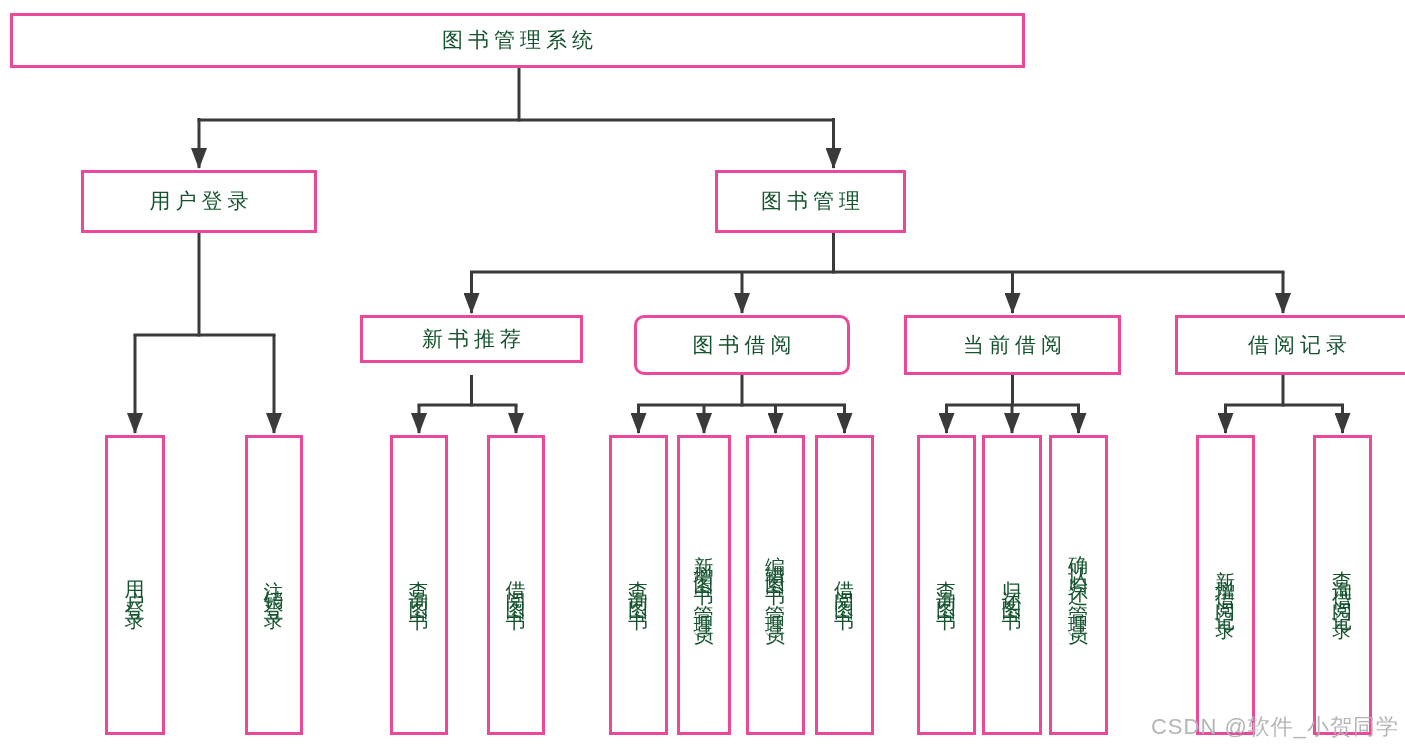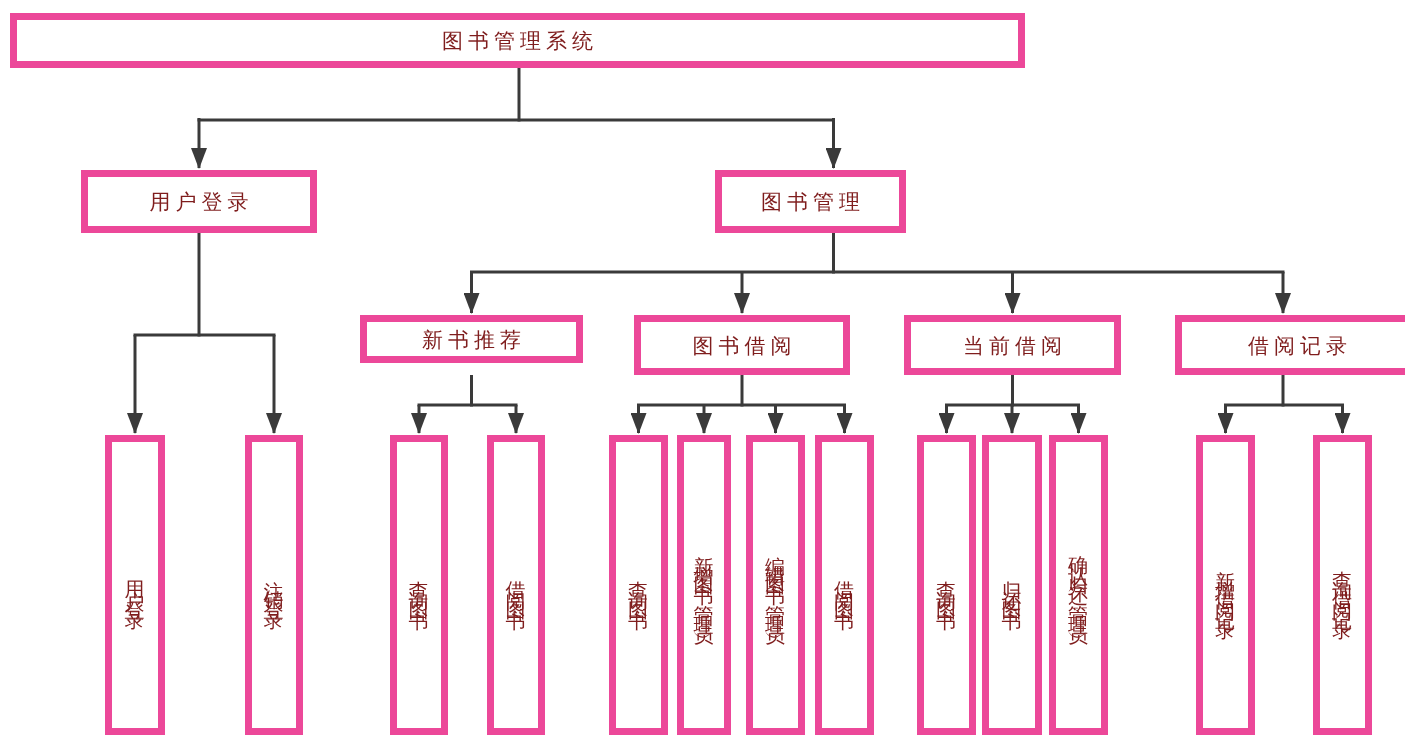--- a/index.html
+++ b/index.html
@@ -18,27 +18,28 @@
   .connector-layer {
     position: absolute;
     left: 0; top: 0;
     width: 1405px; height: 747px;
     pointer-events: none;
     z-index: 1;
   }
   .box {
     position: absolute;
     box-sizing: border-box;
-    border: 7px solid #ec4899;
+    border: 3px solid #ec4899;
     background: #ffffff;
-    color: #7f1d1d;
+    color: #14532d;
     display: flex;
     align-items: center;
     justify-content: center;
     z-index: 2;
+    font-family: Liberation Serif, serif;
   }
   .h-label {
     font-size: 21px;
     letter-spacing: 5px;
     text-indent: 5px;
     line-height: 1;
     white-space: nowrap;
   }
   .leaf {
     top: 435px;
@@ -124,21 +125,21 @@
   <div class="box" style="left:81px; top:170px; width:236px; height:63px;">
     <span class="h-label">用户登录</span>
   </div>
   <div class="box" style="left:715px; top:170px; width:191px; height:63px;">
     <span class="h-label">图书管理</span>
   </div>
 
   <div class="box" style="left:360px; top:315px; width:223px; height:48px;">
     <span class="h-label">新书推荐</span>
   </div>
-  <div class="box" style="left:634px; top:315px; width:216px; height:60px;">
+  <div class="box" style="left:634px; top:315px; width:216px; height:60px;border-radius:10px;">
     <span class="h-label">图书借阅</span>
   </div>
   <div class="box" style="left:904px; top:315px; width:217px; height:60px;text-align:right;">
     <span class="h-label">当前借阅</span>
   </div>
   <div class="box" style="left:1175px; top:315px; width:245px; height:60px;">
     <span class="h-label">借阅记录</span>
   </div>
 
   <div class="box leaf" style="left:105px; width:60px;">
@@ -178,14 +179,15 @@
     <span class="v-label">确认归还（管理员）</span>
   </div>
 
   <div class="box leaf" style="left:1196px; width:59px;">
     <span class="v-label">新增借阅记录</span>
   </div>
   <div class="box leaf" style="left:1313px; width:59px;">
     <span class="v-label">查询借阅记录</span>
   </div>
 
+  <div class="watermark">CSDN @软件_小贺同学</div>
 
 </div>
 
 </body></html>

